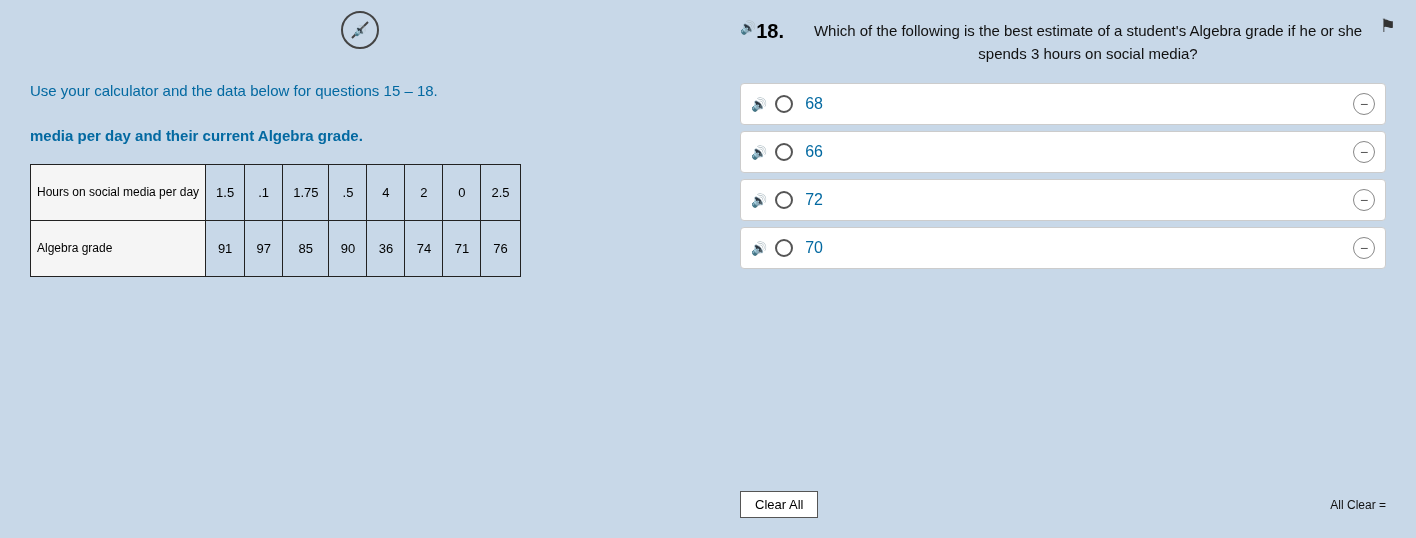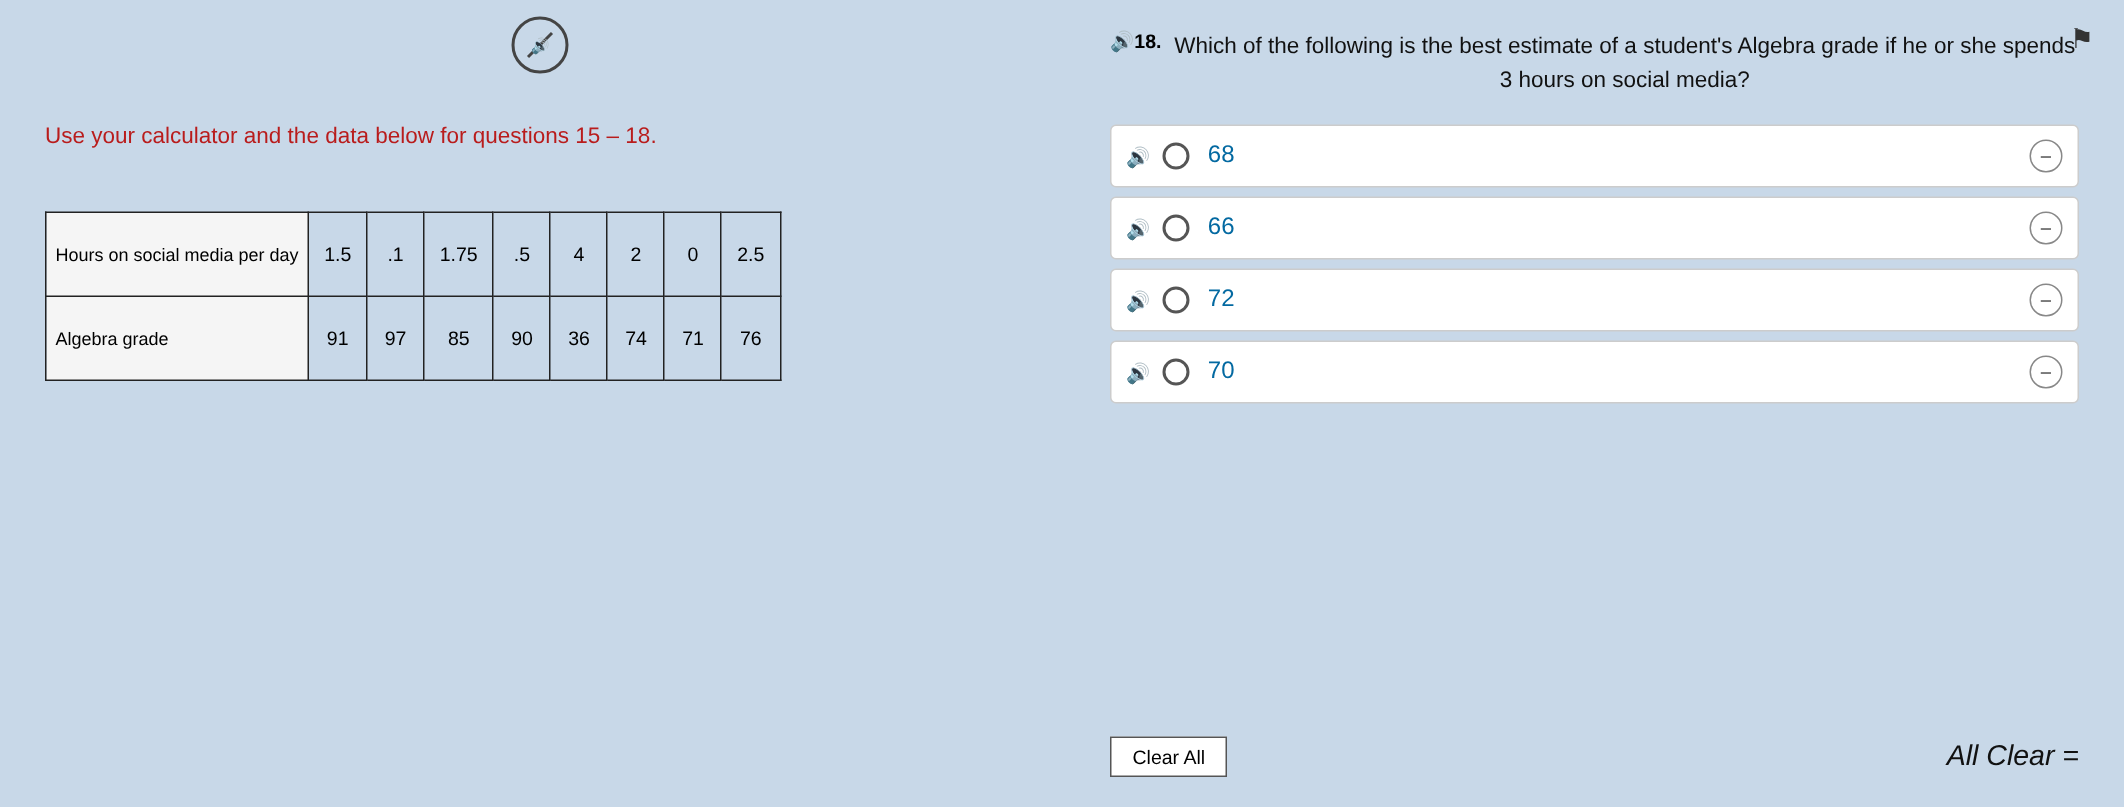--- a/index.html
+++ b/index.html
@@ -28,21 +28,21 @@
       position: absolute;
       top: 10px;
       left: 340px;
       width: 40px;
       height: 40px;
     }
 
     .intro-text {
       font-size: 15px;
       line-height: 1.5;
-      color: #b91c1c;
+      color: #0369a1;
       margin-top: 50px;
       margin-bottom: 16px;
     }
 
     .intro-text .bold-part {
       font-weight: bold;
     }
 
     
     .data-table {
@@ -74,21 +74,21 @@
     }
 
     .question-header {
       display: flex;
       align-items: flex-start;
       margin-bottom: 18px;
     }
 
     .question-number {
       font-weight: bold;
-      font-size: 13px;
+      font-size: 20px;
       margin-right: 6px;
     }
 
     .question-text {
       font-size: 15px;
       line-height: 1.5;
       color: #111;
       text-align: center;
     }
 
@@ -161,23 +161,22 @@
     .clear-all-btn {
       border: 1.5px solid #555;
       background: white;
       padding: 5px 14px;
       font-size: 13px;
       cursor: pointer;
       border-radius: 0;
     }
 
     .all-clear-text {
-      font-size: 19px;
+      font-size: 12px;
       color: #111;
-      font-style: italic;
     }
 
     
     .flag-icon {
       position: absolute;
       top: 15px;
       right: 20px;
       font-size: 18px;
       color: #333;
       cursor: pointer;
@@ -198,20 +197,21 @@
     <svg width="40" height="40" viewBox="0 0 40 40">
       <circle cx="20" cy="20" r="18" fill="none" stroke="#444" stroke-width="2"></circle>
       <line x1="12" y1="28" x2="28" y2="12" stroke="#444" stroke-width="2"></line>
       <text x="14" y="24" font-size="10" fill="#444">🔊</text>
     </svg>
   </div>
 
   <div class="intro-text">
     <span>Use your calculator and the data below for questions 15 – 18.</span><br>
     <br>
+    <span class="bold-part">media per day and their current Algebra grade.</span>
   </div>
 
   <table class="data-table">
     <tbody>
       <tr>
         <td class="row-label">Hours on social media per day</td>
         <td>1.5</td>
         <td>.1</td>
         <td>1.75</td>
         <td>.5</td>

